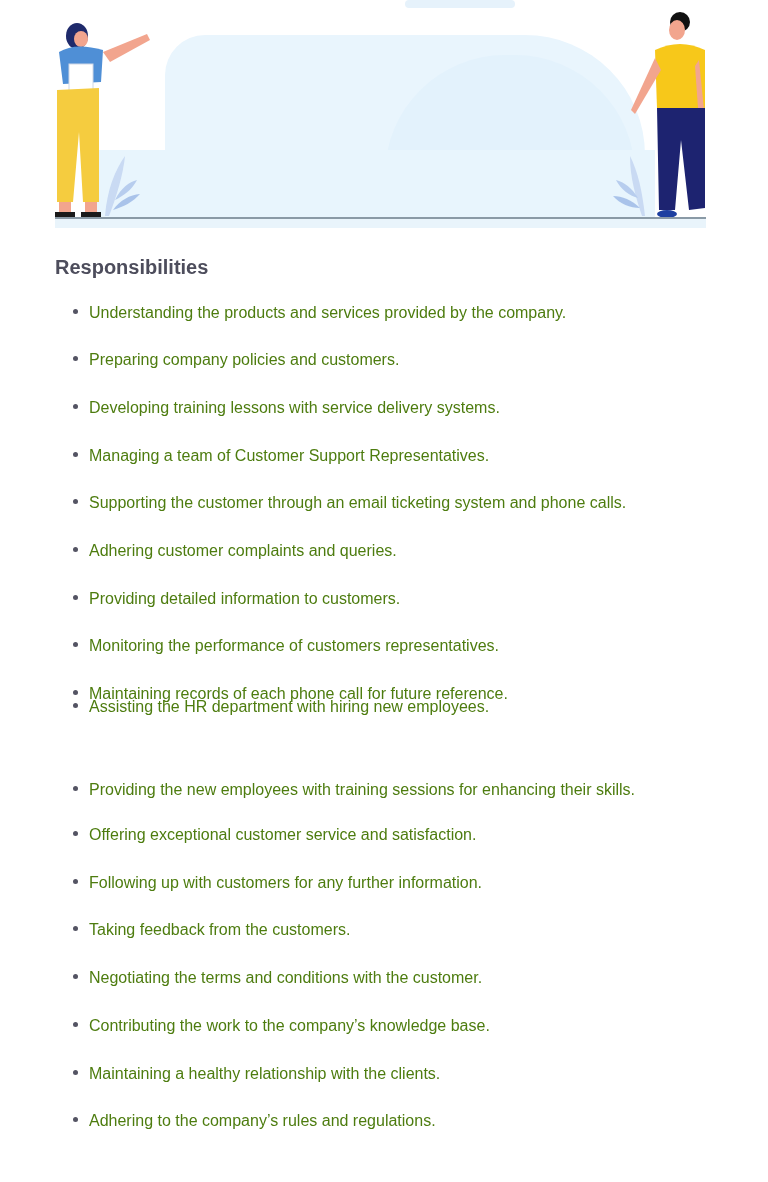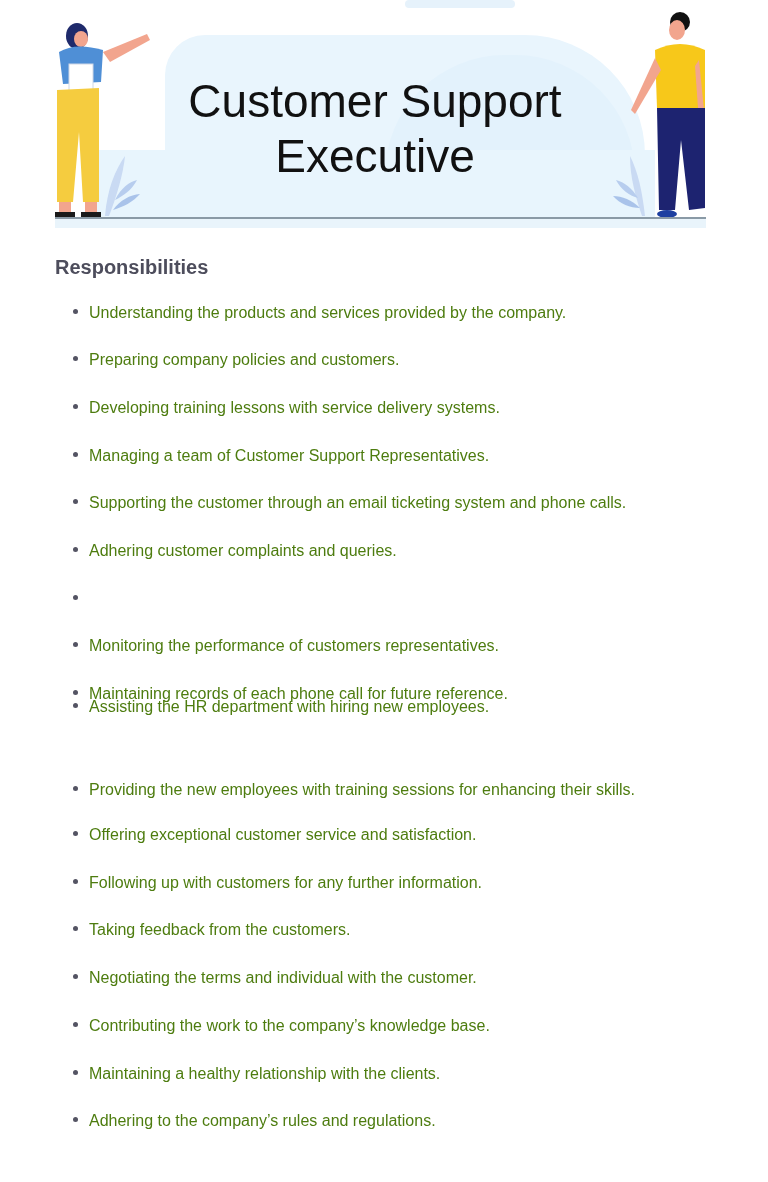--- a/index.html
+++ b/index.html
@@ -62,43 +62,39 @@
   <svg class="person-man" viewBox="0 0 90 210">
     <ellipse cx="55" cy="12" rx="10" ry="10" fill="#111111"></ellipse>
     <ellipse cx="52" cy="20" rx="8" ry="10" fill="#f2a58e"></ellipse>
     <path d="M30 40 Q 55 28 80 40 L 80 98 L 32 98 Z" fill="#f7c81a"></path>
     <path d="M30 48 L 6 100 L 10 104 L 36 60 Z" fill="#f2a58e"></path>
     <path d="M74 50 L 80 110 L 74 112 L 70 56 Z" fill="#f2a58e"></path>
     <path d="M32 98 L 80 98 L 80 198 L 64 200 L 56 130 L 50 200 L 34 200 Z" fill="#1d2370"></path>
     <ellipse cx="42" cy="204" rx="10" ry="4" fill="#1d3fa0"></ellipse>
   </svg>
 
-  <div class="title">
-    <div>Customer Support</div>
-    <div>Executive</div>
-  </div>
 
   <div class="ground"></div>
   <div class="under"></div>
 </div>
 
 <div class="section-title">Responsibilities</div>
 
 <ul class="list">
   <li style="top:304px"><span class="bullet"></span><span>Understanding the products and services provided by the company.</span></li>
   <li style="top:351px"><span class="bullet"></span><span>Preparing company policies and customers.</span></li>
   <li style="top:399px"><span class="bullet"></span><span>Developing training lessons with service delivery systems.</span></li>
   <li style="top:447px"><span class="bullet"></span><span>Managing a team of Customer Support Representatives.</span></li>
   <li style="top:494px"><span class="bullet"></span><span>Supporting the customer through an email ticketing system and phone calls.</span></li>
   <li style="top:542px"><span class="bullet"></span><span>Adhering customer complaints and queries.</span></li>
-  <li style="top:590px"><span class="bullet"></span></li>
+  <li style="top:590px"><span class="bullet"></span><span>Providing detailed information to customers.</span></li>
   <li style="top:637px"><span class="bullet"></span><span>Monitoring the performance of customers representatives.</span></li>
   <li style="top:685px"><span class="bullet"></span><span>Maintaining records of each phone call for future reference.</span></li>
   <li style="top:698px"><span class="bullet"></span><span>Assisting the HR department with hiring new employees.</span></li>
   <li style="top:781px"><span class="bullet"></span><span>Providing the new employees with training sessions for enhancing their skills.</span></li>
   <li style="top:826px"><span class="bullet"></span><span>Offering exceptional customer service and satisfaction.</span></li>
   <li style="top:874px"><span class="bullet"></span><span>Following up with customers for any further information.</span></li>
   <li style="top:921px"><span class="bullet"></span><span>Taking feedback from the customers.</span></li>
-  <li style="top:969px"><span class="bullet"></span><span>Negotiating the terms and individual with the customer.</span></li>
+  <li style="top:969px"><span class="bullet"></span><span>Negotiating the terms and conditions with the customer.</span></li>
   <li style="top:1017px"><span class="bullet"></span><span>Contributing the work to the company’s knowledge base.</span></li>
   <li style="top:1065px"><span class="bullet"></span><span>Maintaining a healthy relationship with the clients.</span></li>
   <li style="top:1112px"><span class="bullet"></span><span>Adhering to the company’s rules and regulations.</span></li>
 </ul>
 
 </body></html>

